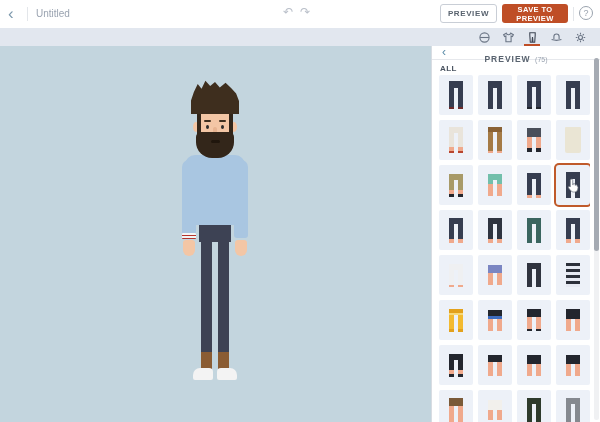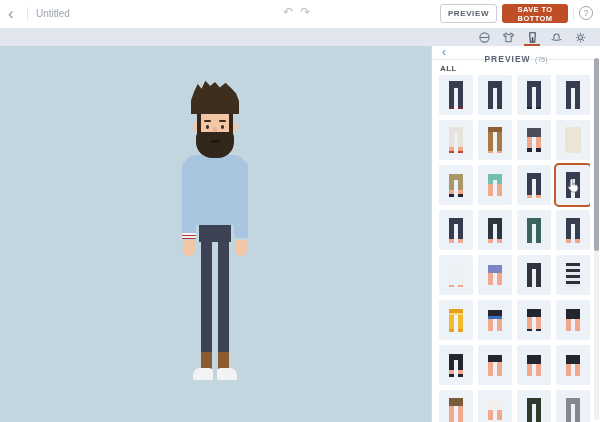--- a/index.html
+++ b/index.html
@@ -101,21 +101,21 @@
 
 <div id="app">
 
   <div class="topbar">
     <span class="back-btn">‹</span>
     <span class="tb-divider"></span>
     <span class="doc-title">Untitled</span>
     <span class="undo">↶</span>
     <span class="redo">↷</span>
     <button class="preview-btn">PREVIEW</button>
-    <button class="save-btn">SAVE TO BOTTOM</button>
+    <button class="save-btn">SAVE TO PREVIEW</button>
     <span class="tb-divider2"></span>
     <span class="help-btn">?</span>
   </div>
 
   <div class="toolbar">
     <div class="tabs">
       <span class="tab">
         <svg width="13" height="13" viewBox="0 0 13 13">
           <circle cx="6.5" cy="6.5" r="4.6"></circle>
             <path d="M2.1 6.5h8.8"></path>

